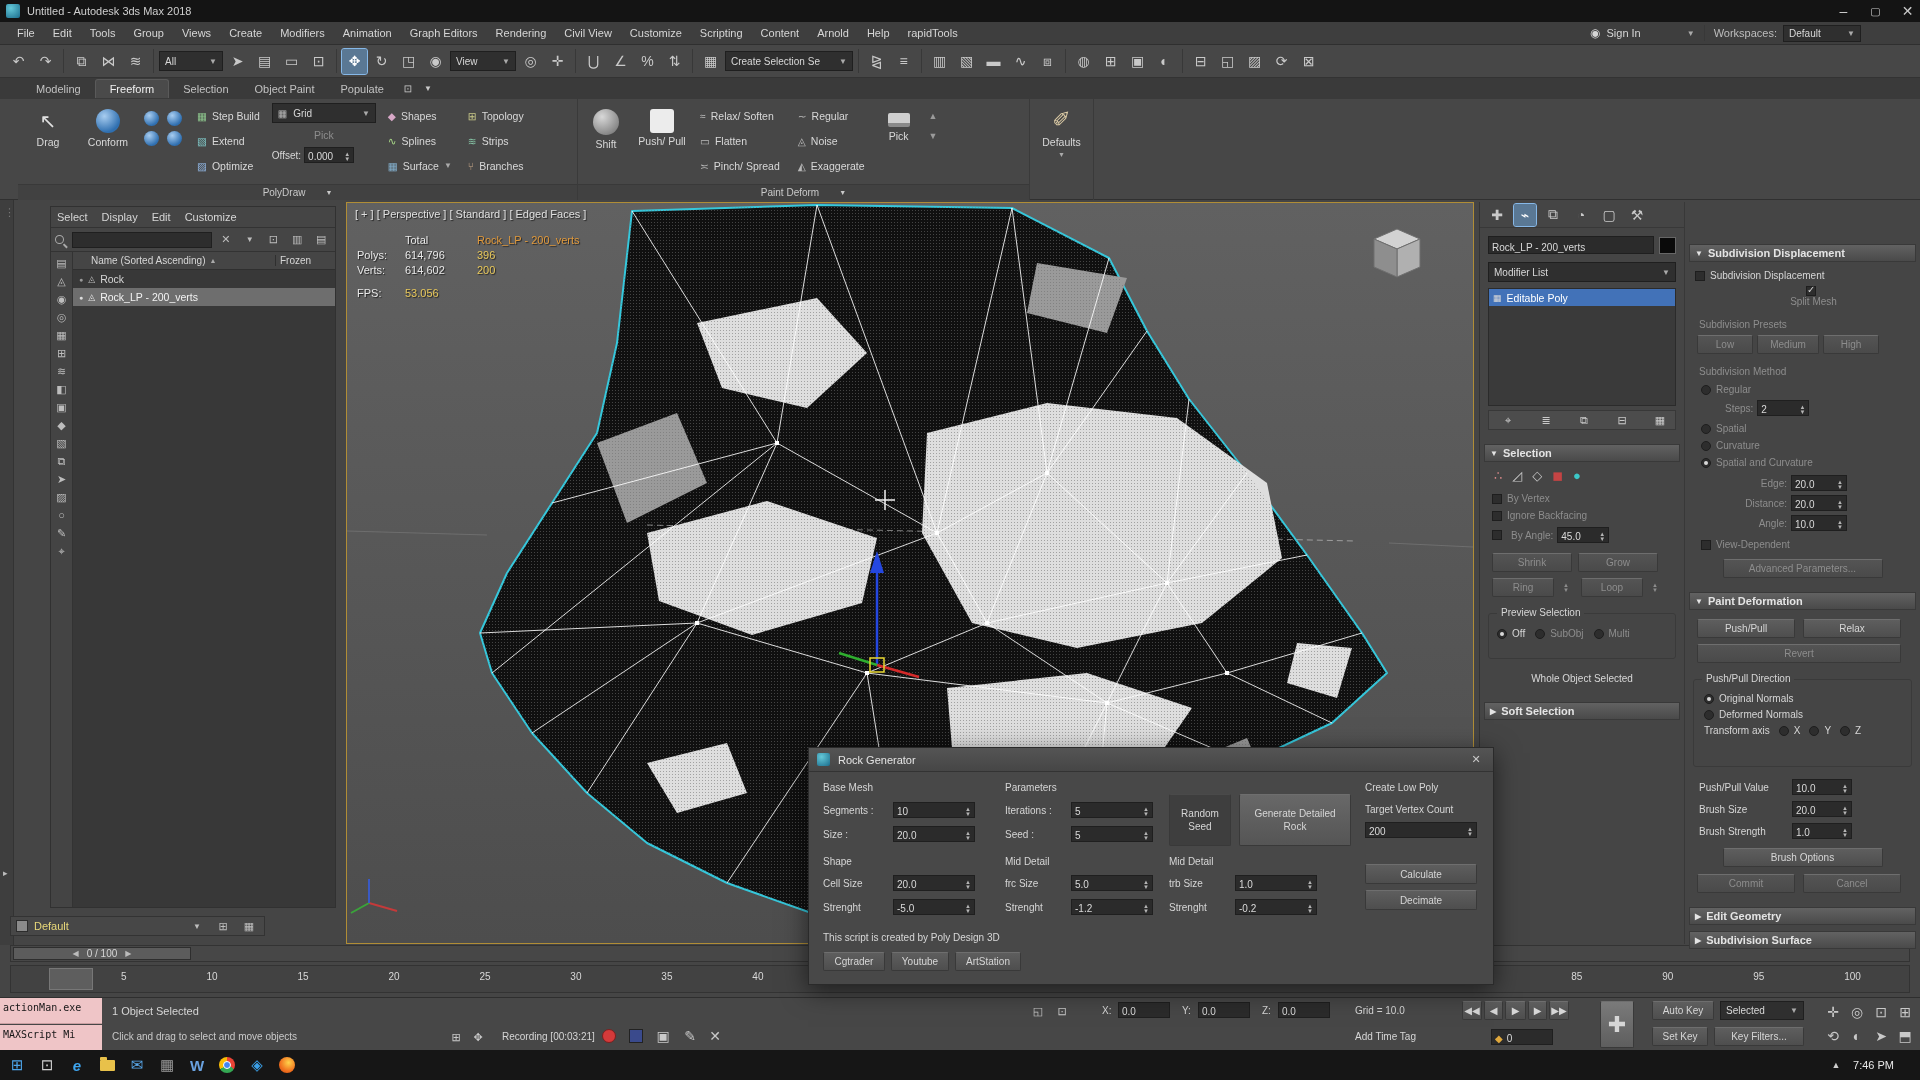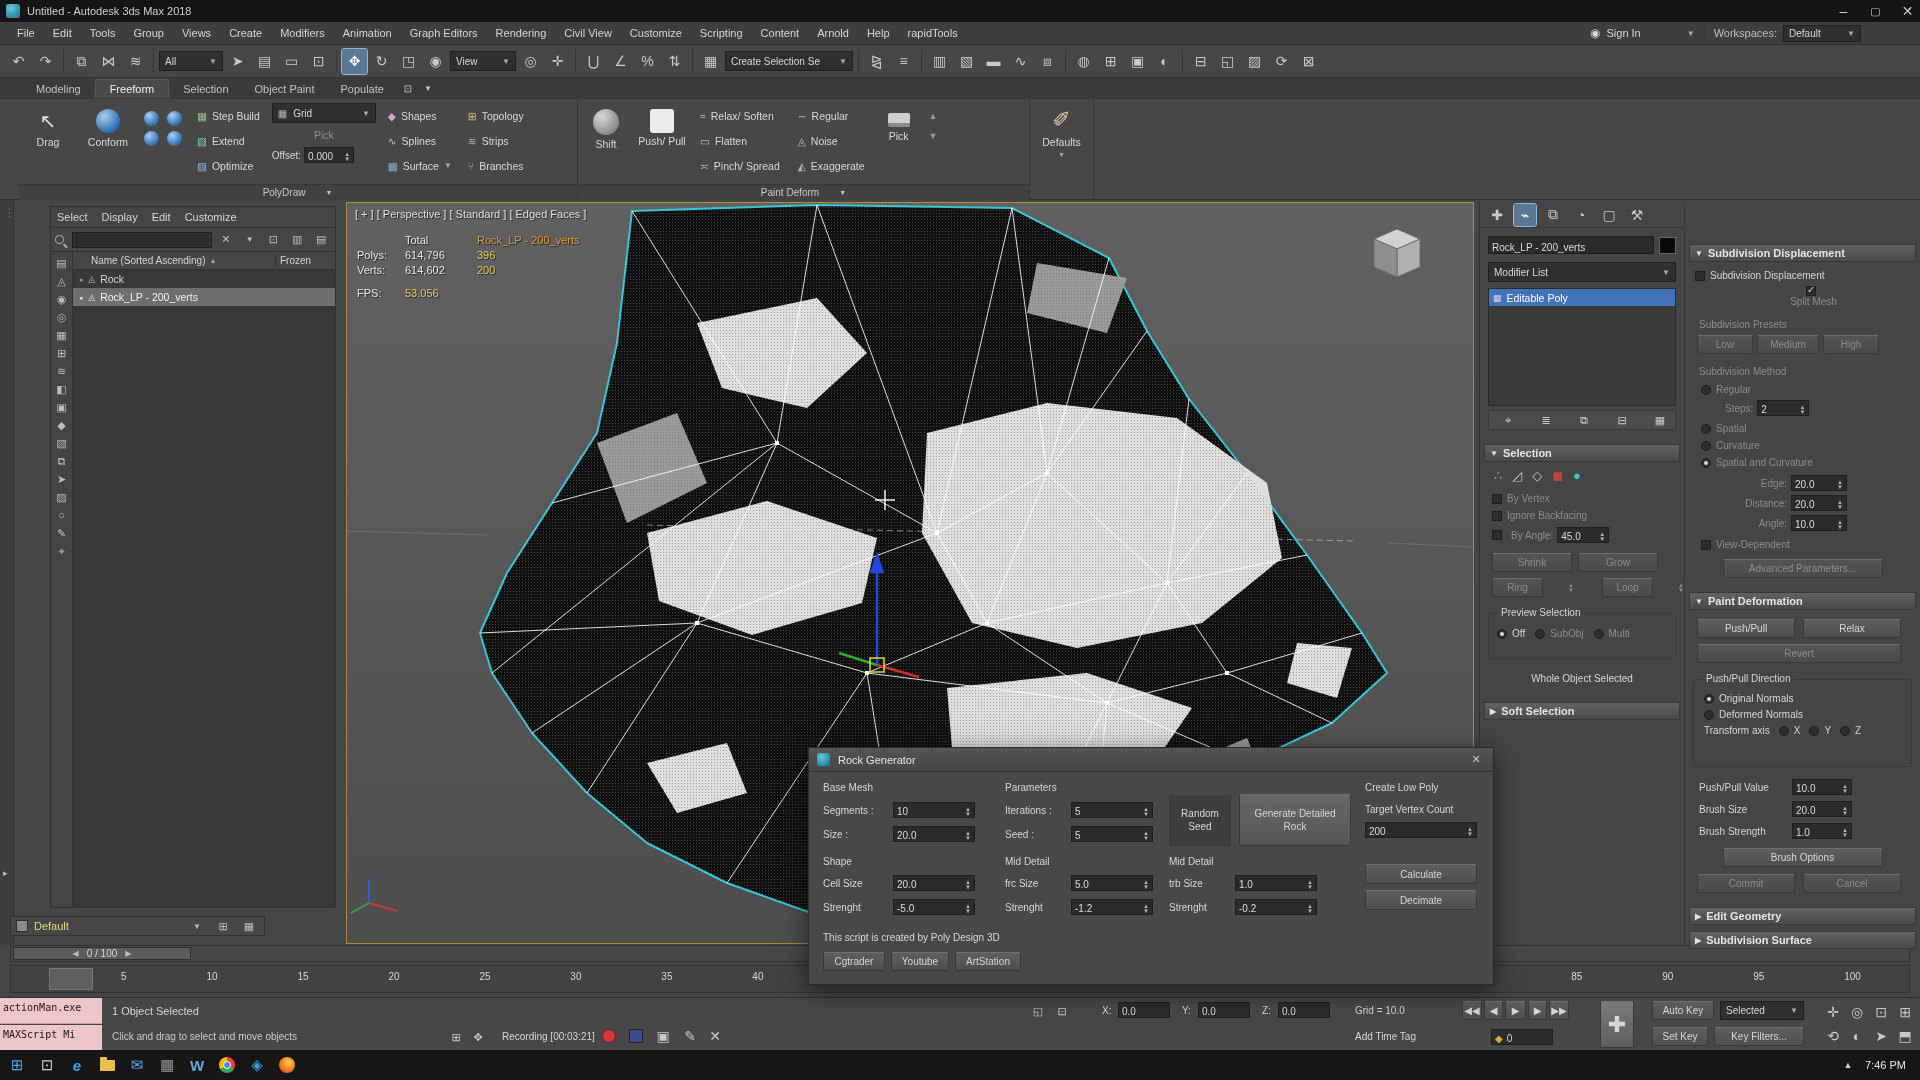--- a/index.html
+++ b/index.html
@@ -596,21 +596,21 @@
           <span class="sp">
             <span>▲</span>
             <span>▼</span>
           </span>
       </span>
     </div>
     <div class="row" style="margin:10px 0 0 12px;gap:6px;">
       <span class="btn dis" style="width:80px;">Shrink</span>
       <span class="btn dis" style="width:80px;">Grow</span>
     </div>
-    <div class="row" style="margin:6px 0 0 12px;gap:22px;">
+    <div class="row" style="margin:6px 0 0 12px;gap:6px;">
       <span class="btn dis" style="width:62px;">Ring</span>
       <span class="sp dis" style="margin:0;">
           <span>▲</span>
           <span>▼</span>
         </span>
       <span class="btn dis" style="width:62px;margin-left:6px;">Loop</span>
       <span class="sp dis" style="margin:0;">
           <span>▲</span>
           <span>▼</span>
         </span>
@@ -887,21 +887,21 @@
     <span class="tbi" style="color:#6aa2e0;font-weight:bold;">W</span>
     <span class="tbi">
         <span class="chrome"></span>
       </span>
     <span class="tbi" style="color:#3aa0e8;">◈</span>
     <span class="tbi">
         <span class="ff"></span>
       </span>
     <span style="flex:1"></span>
     <span class="tbi" style="font-size:9px;">▲</span>
-    <span style="color:#e8e8e8;padding-right:14px;">7:46 PM</span>
+    <span style="color:#e8e8e8;padding-right:26px;">7:46 PM</span>
   </div>
 
   <div class="abs" style="left:808px;top:747px;width:686px;height:238px;background:#484848;border:1px solid #2a2a2a;box-shadow:0 6px 24px rgba(0,0,0,0.55);z-index:50;">
     <div class="row" style="height:24px;background:linear-gradient(#545454,#464646);border-bottom:1px solid #333;padding:0 8px;gap:8px;">
       <span style="width:13px;height:13px;border-radius:2px;background:radial-gradient(circle at 35% 30%,#64c8d8,#1a6c8c);"></span>
       <span style="color:#e4e4e4;">Rock Generator</span>
       <span style="flex:1"></span>
       <span class="ti" style="width:18px;height:18px;font-size:11px;">✕</span>
     </div>
 

